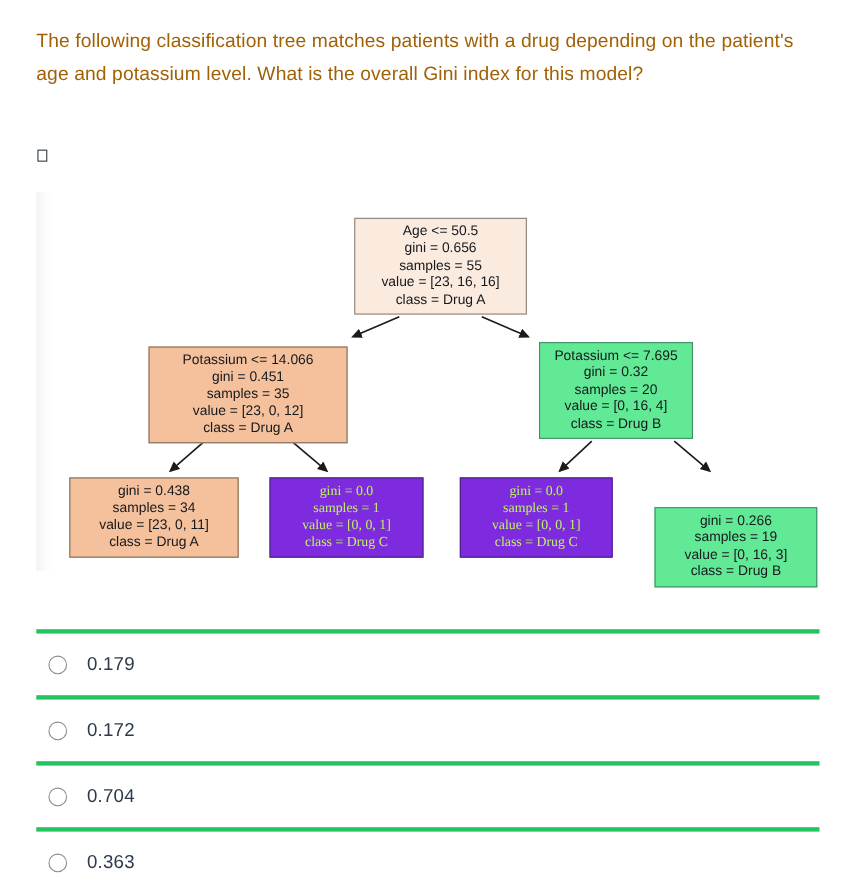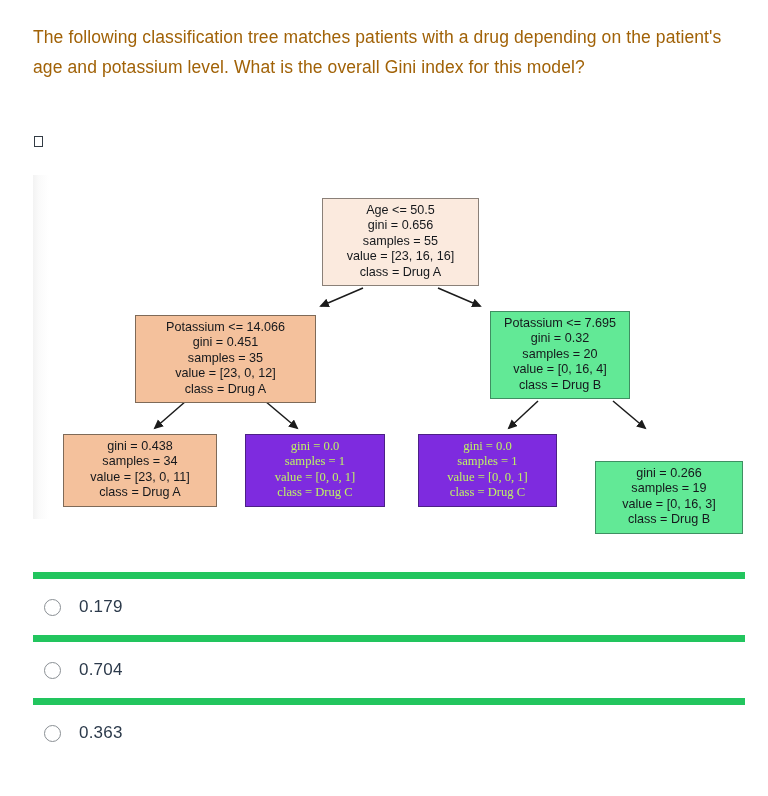--- a/index.html
+++ b/index.html
@@ -85,21 +85,21 @@
   
   .options {
     position: absolute;
     left: 33px;
     top: 572px;
     width: 712px;
   }
   .option-row {
     position: relative;
     height: 56px;
-    border-top: 7px solid #22c55e;
+    border-top: 4px solid #22c55e;
     display: flex;
     align-items: center;
   }
   .radio {
     width: 15px;
     height: 15px;
     border: 1.4px solid #8a8f94;
     border-radius: 50%;
     background: #ffffff;
     margin-left: 11px;
@@ -194,19 +194,23 @@
 
 </div>
 
 <div class="options">
   <div class="option-row">
     <span class="radio"></span>
     <span class="option-label">0.179</span>
   </div>
   <div class="option-row">
     <span class="radio"></span>
+    <span class="option-label">0.172</span>
+  </div>
+  <div class="option-row">
+    <span class="radio"></span>
     <span class="option-label">0.704</span>
   </div>
   <div class="option-row">
     <span class="radio"></span>
     <span class="option-label">0.363</span>
   </div>
 </div>
 
 </body></html>

